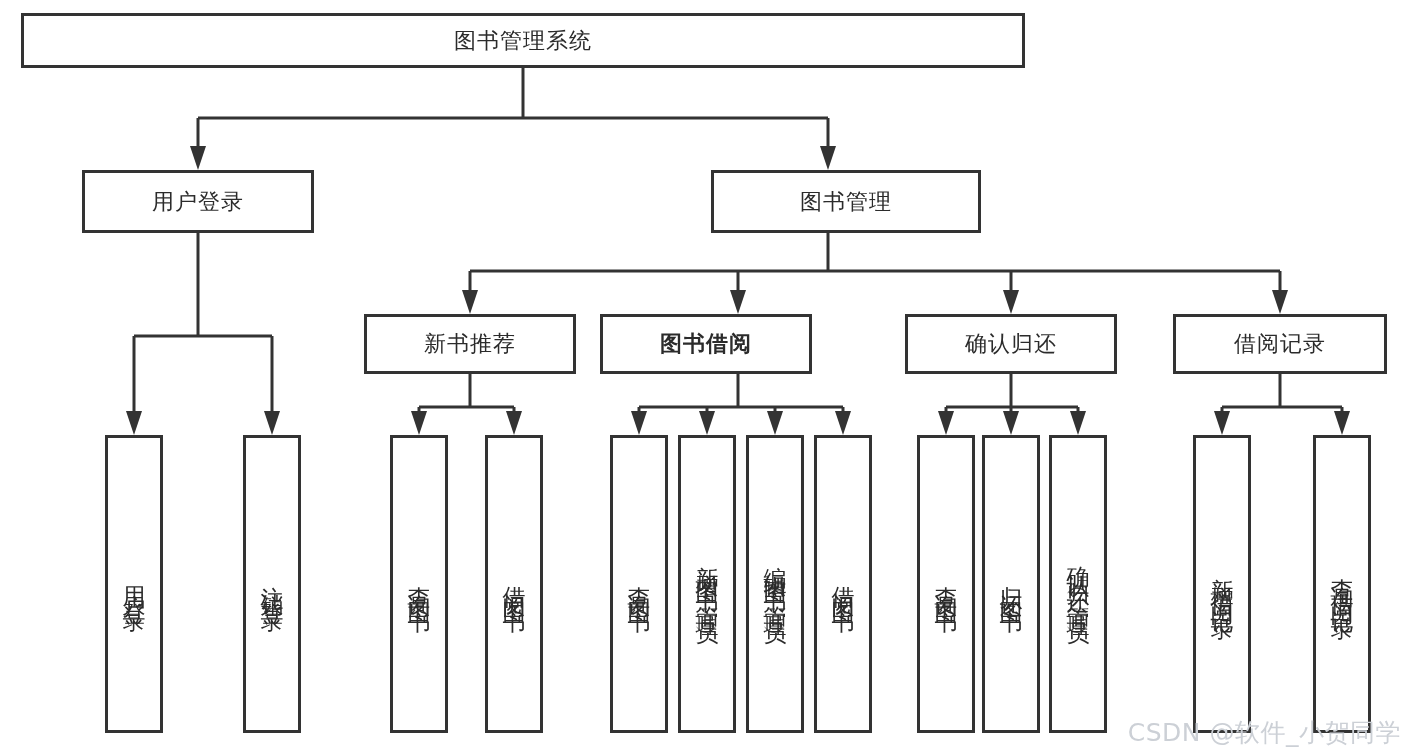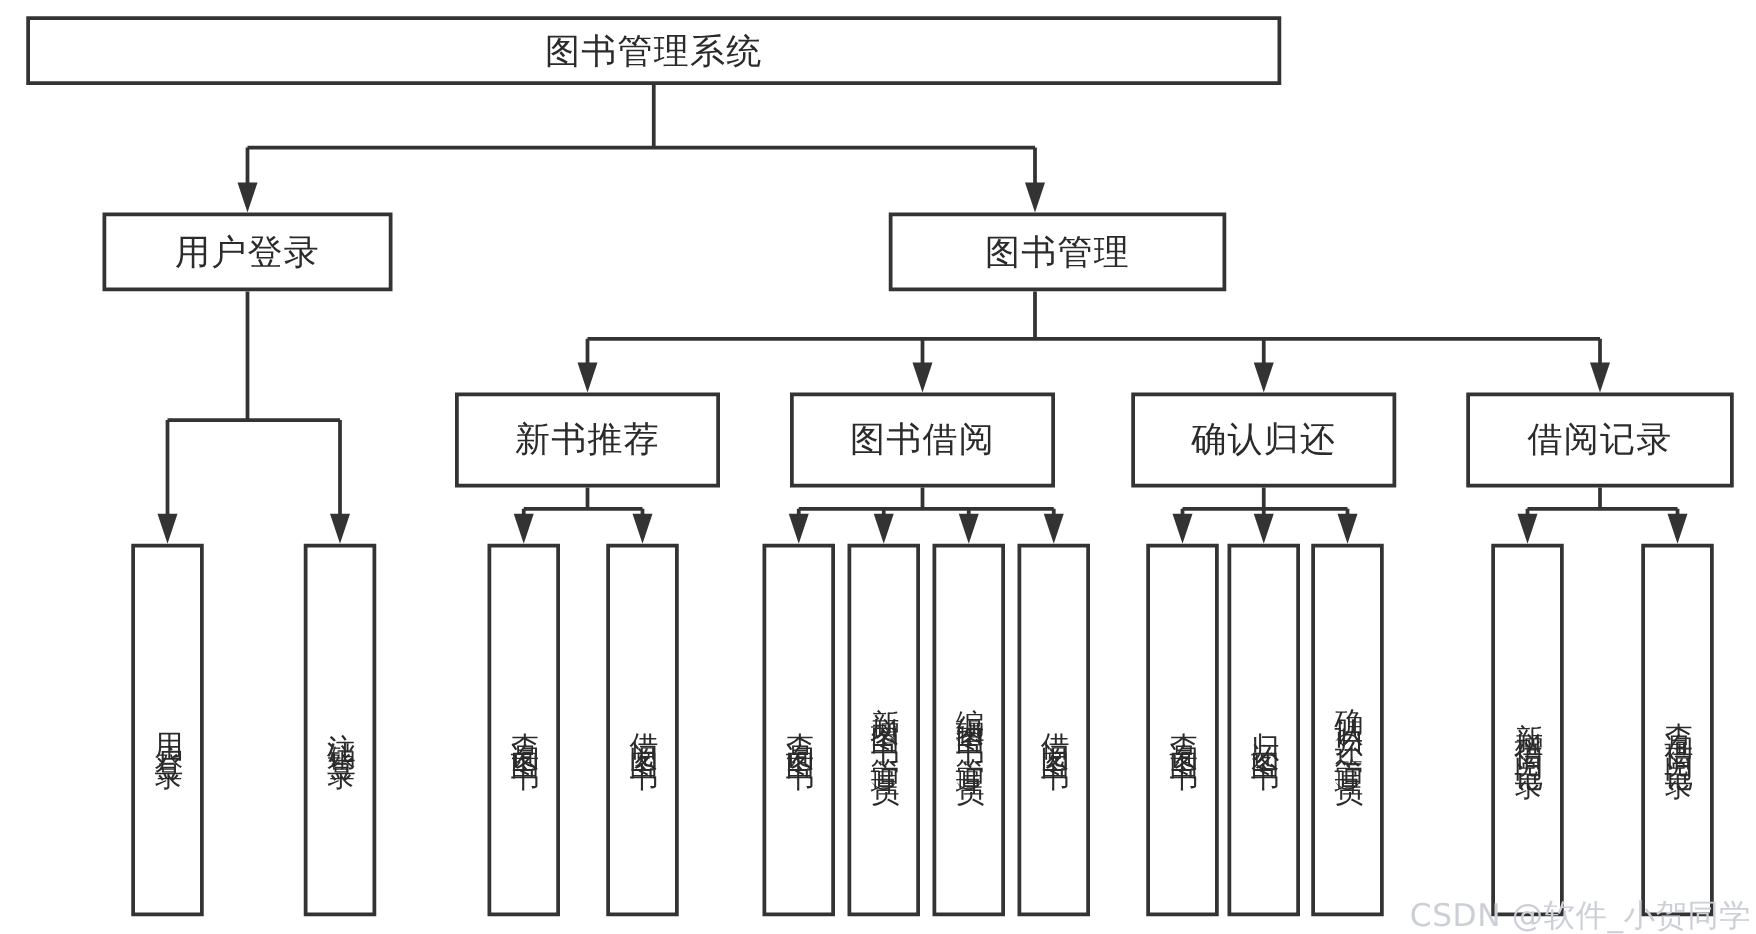--- a/index.html
+++ b/index.html
@@ -31,31 +31,31 @@
     position: absolute;
     box-sizing: border-box;
     border: 3px solid #333333;
     background: #ffffff;
     display: flex;
     align-items: center;
     justify-content: center;
     z-index: 2;
   }
   .hlabel {
-    font-size: 28px;
+    font-size: 22px;
     letter-spacing: 1px;
     color: #2b2b2b;
     white-space: nowrap;
   }
   .root-box  { left: 21px;  top: 13px;  width: 1004px; height: 55px; }
   .l2a { left: 82px;  top: 170px; width: 232px; height: 63px; }
   .l2b { left: 711px; top: 170px; width: 270px; height: 63px; }
-  .l3  { top: 314px; height: 76px; }
+  .l3  { top: 314px; height: 60px; }
   .l3a { left: 364px;  width: 212px; }
-  .l3b { left: 632px;  width: 212px; }
+  .l3b { left: 600px;  width: 212px; font-weight: bold; }
   .l3c { left: 905px;  width: 212px; }
   .l3d { left: 1173px; width: 214px; }
   .leaf {
     top: 435px;
     height: 298px;
     width: 58px;
   }
   .vtext {
     writing-mode: vertical-rl;
     text-orientation: mixed;

